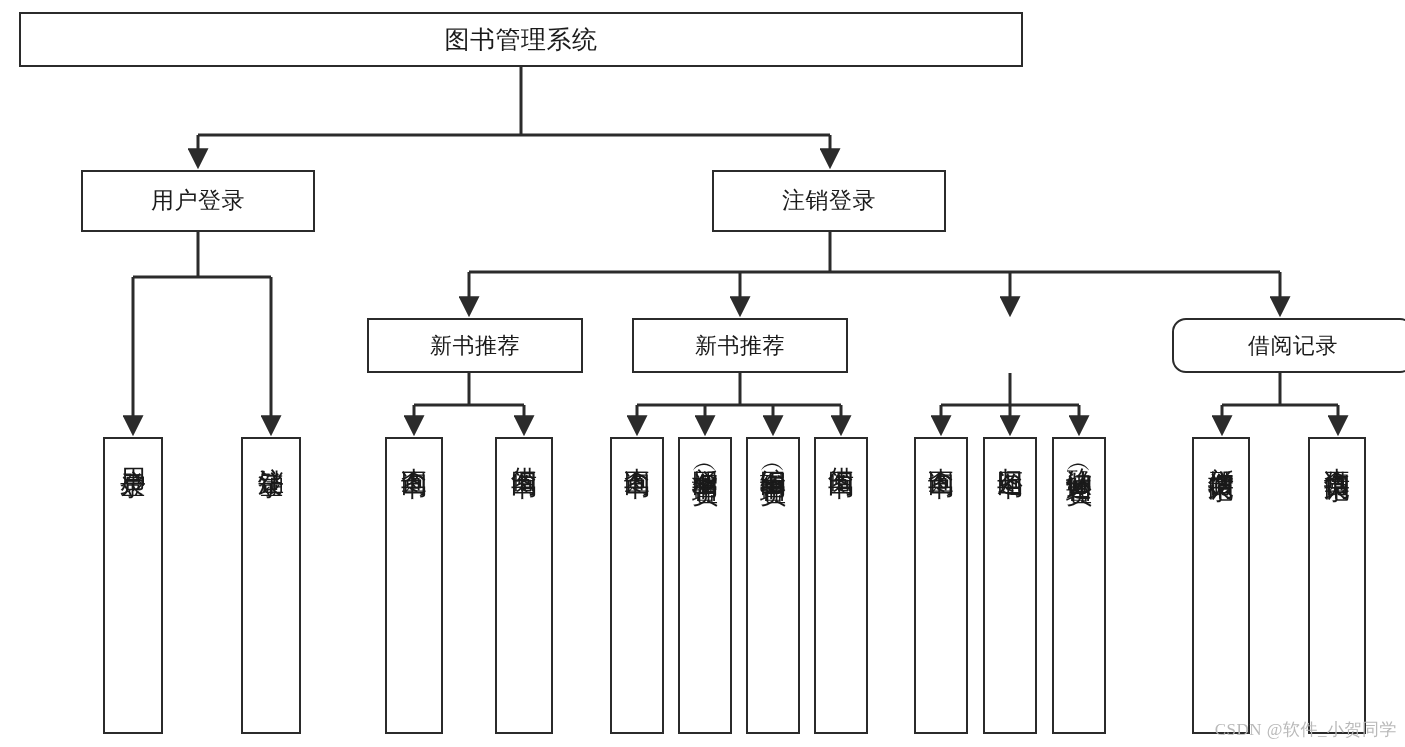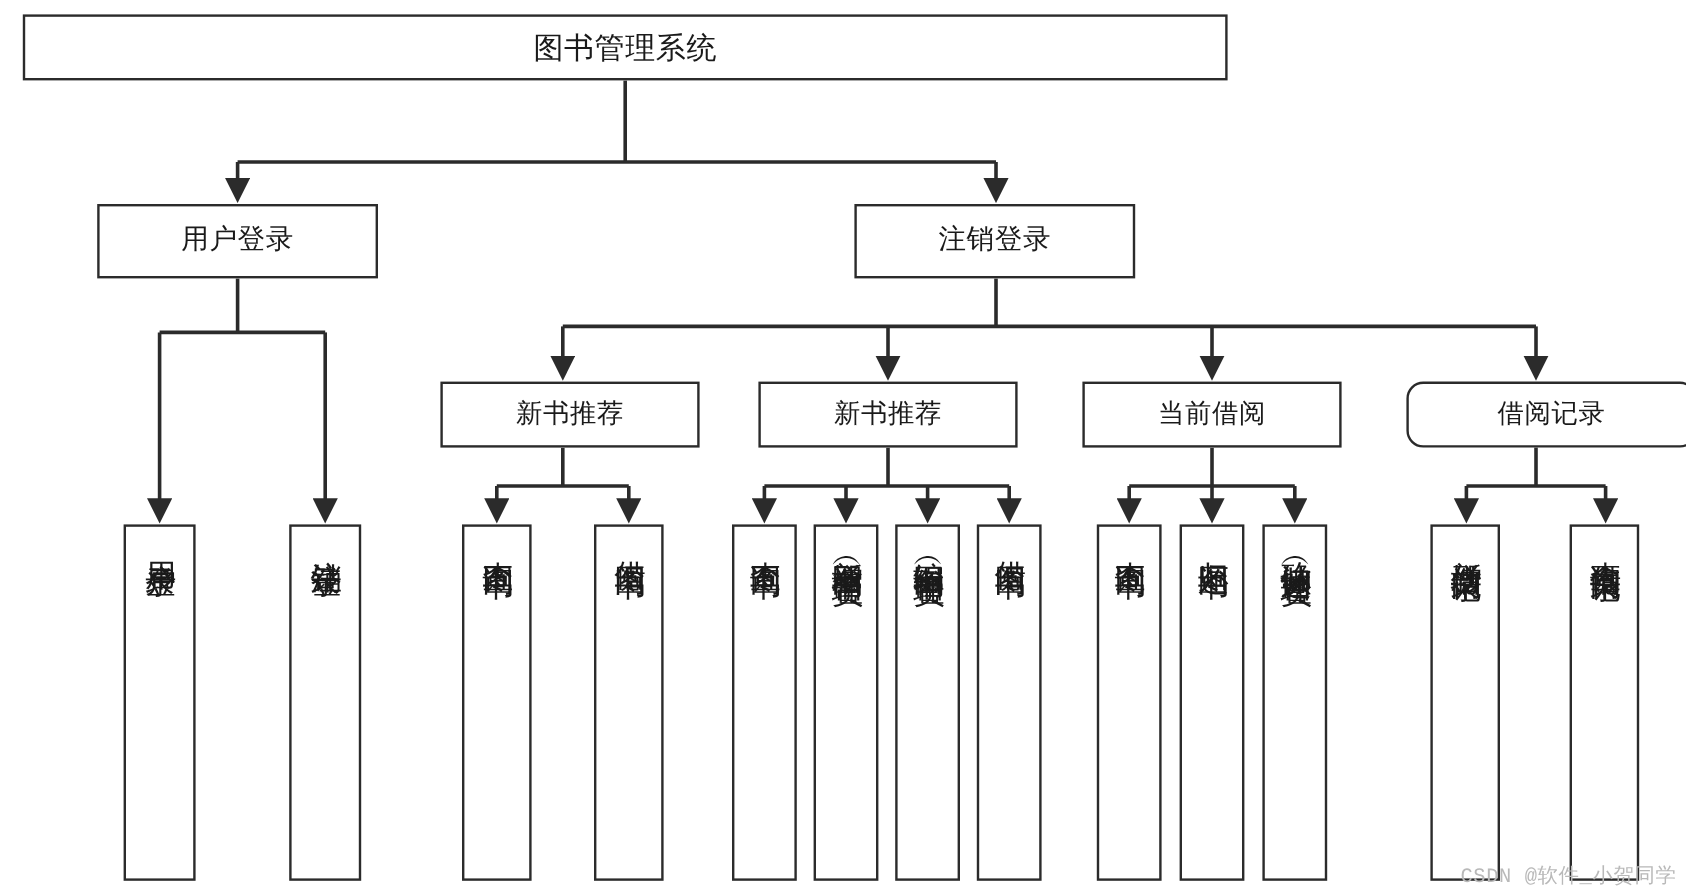--- a/index.html
+++ b/index.html
@@ -62,21 +62,21 @@
     white-space: nowrap;
   }
   .watermark {
     position: absolute;
     right: 8px;
     bottom: 6px;
     font-size: 17px;
     color: #b9b9b9;
     letter-spacing: 0.5px;
     white-space: nowrap;
-    font-family: Liberation Mono, monospace;
+    font-family: Liberation Serif, serif;
   }
 </style>
 </head>
 <body>
 
 <div id="canvas">
 
   <svg id="edges" viewBox="0 0 1405 747" xmlns="http://www.w3.org/2000/svg">
     <defs>
       <marker id="arrow" viewBox="0 0 12 12" refX="9" refY="6" markerWidth="7" markerHeight="7" orient="auto-start-reverse">
@@ -137,23 +137,20 @@
   <div class="node horiz lvl1" style="left:712px; top:170px; width:234px; height:62px;">
     <span class="label">注销登录</span>
   </div>
 
   <div class="node horiz lvl2" style="left:367px; top:318px; width:216px; height:55px;">
     <span class="label">新书推荐</span>
   </div>
   <div class="node horiz lvl2" style="left:632px; top:318px; width:216px; height:55px;">
     <span class="label">新书推荐</span>
   </div>
-  <div class="node horiz lvl2" style="left:902px; top:318px; width:216px; height:55px;">
-    <span class="label">当前借阅</span>
-  </div>
   <div class="node horiz lvl2" style="left:1172px; top:318px; width:242px; height:55px;border-radius:14px;">
     <span class="label">借阅记录</span>
   </div>
 
   <div class="node leaf" style="left:103px; top:437px; width:60px; height:297px;">
     <span class="label">用户登录</span>
   </div>
   <div class="node leaf" style="left:241px; top:437px; width:60px; height:297px;">
     <span class="label">注销登录</span>
   </div>

